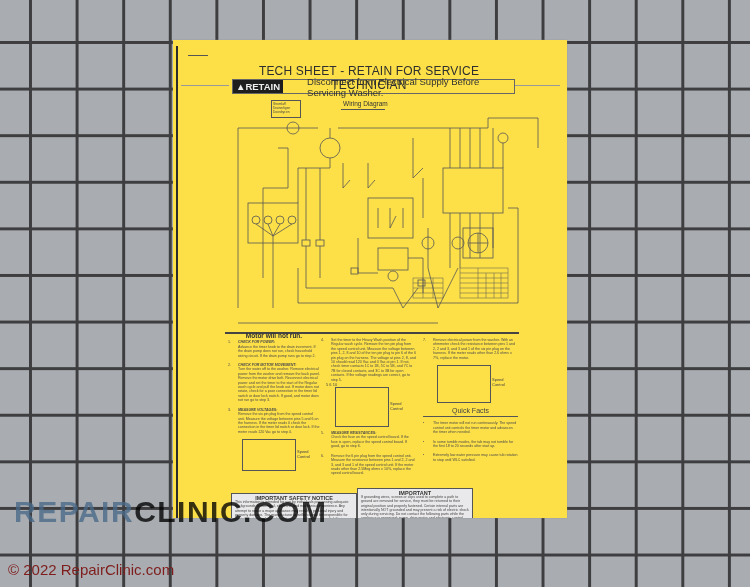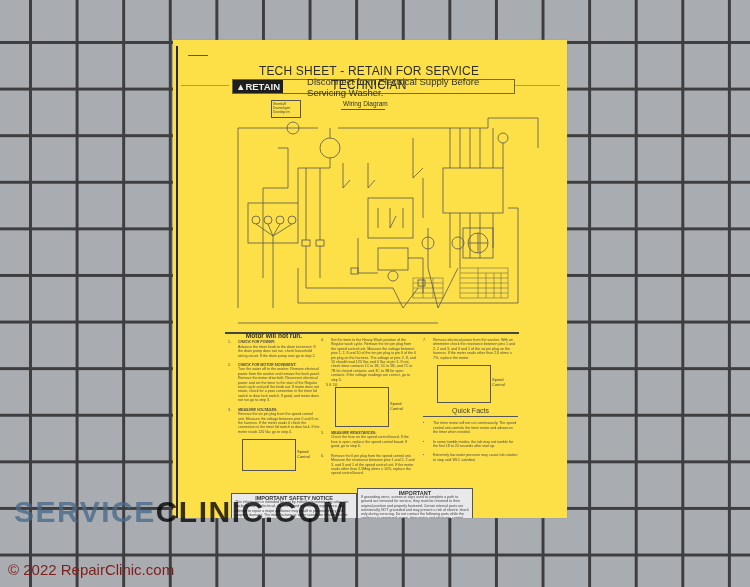--- a/index.html
+++ b/index.html
@@ -221,16 +221,16 @@
     <div>If grounding wires, screws or clips used to complete a path to ground are removed for service, they must be returned to their original position and properly fastened. Certain internal parts are intentionally NOT grounded and may present a risk of electric shock only during servicing. Do not contact the following parts while the appliance is energized: pump, drive motor and electronic control boards.</div>
   </div>
 
   <div class="docnum">
     <span>134148700</span>
     <span>0203</span>
   </div>
 </div>
 
 <div class="wm-logo">
-  <span class="a">SERVICE</span><span class="b">CLINIC.COM</span>
+  <span class="a">REPAIR</span><span class="b">CLINIC.COM</span>
 </div>
 
 <div class="copyright">© 2022 RepairClinic.com</div>
 
 </body></html>

